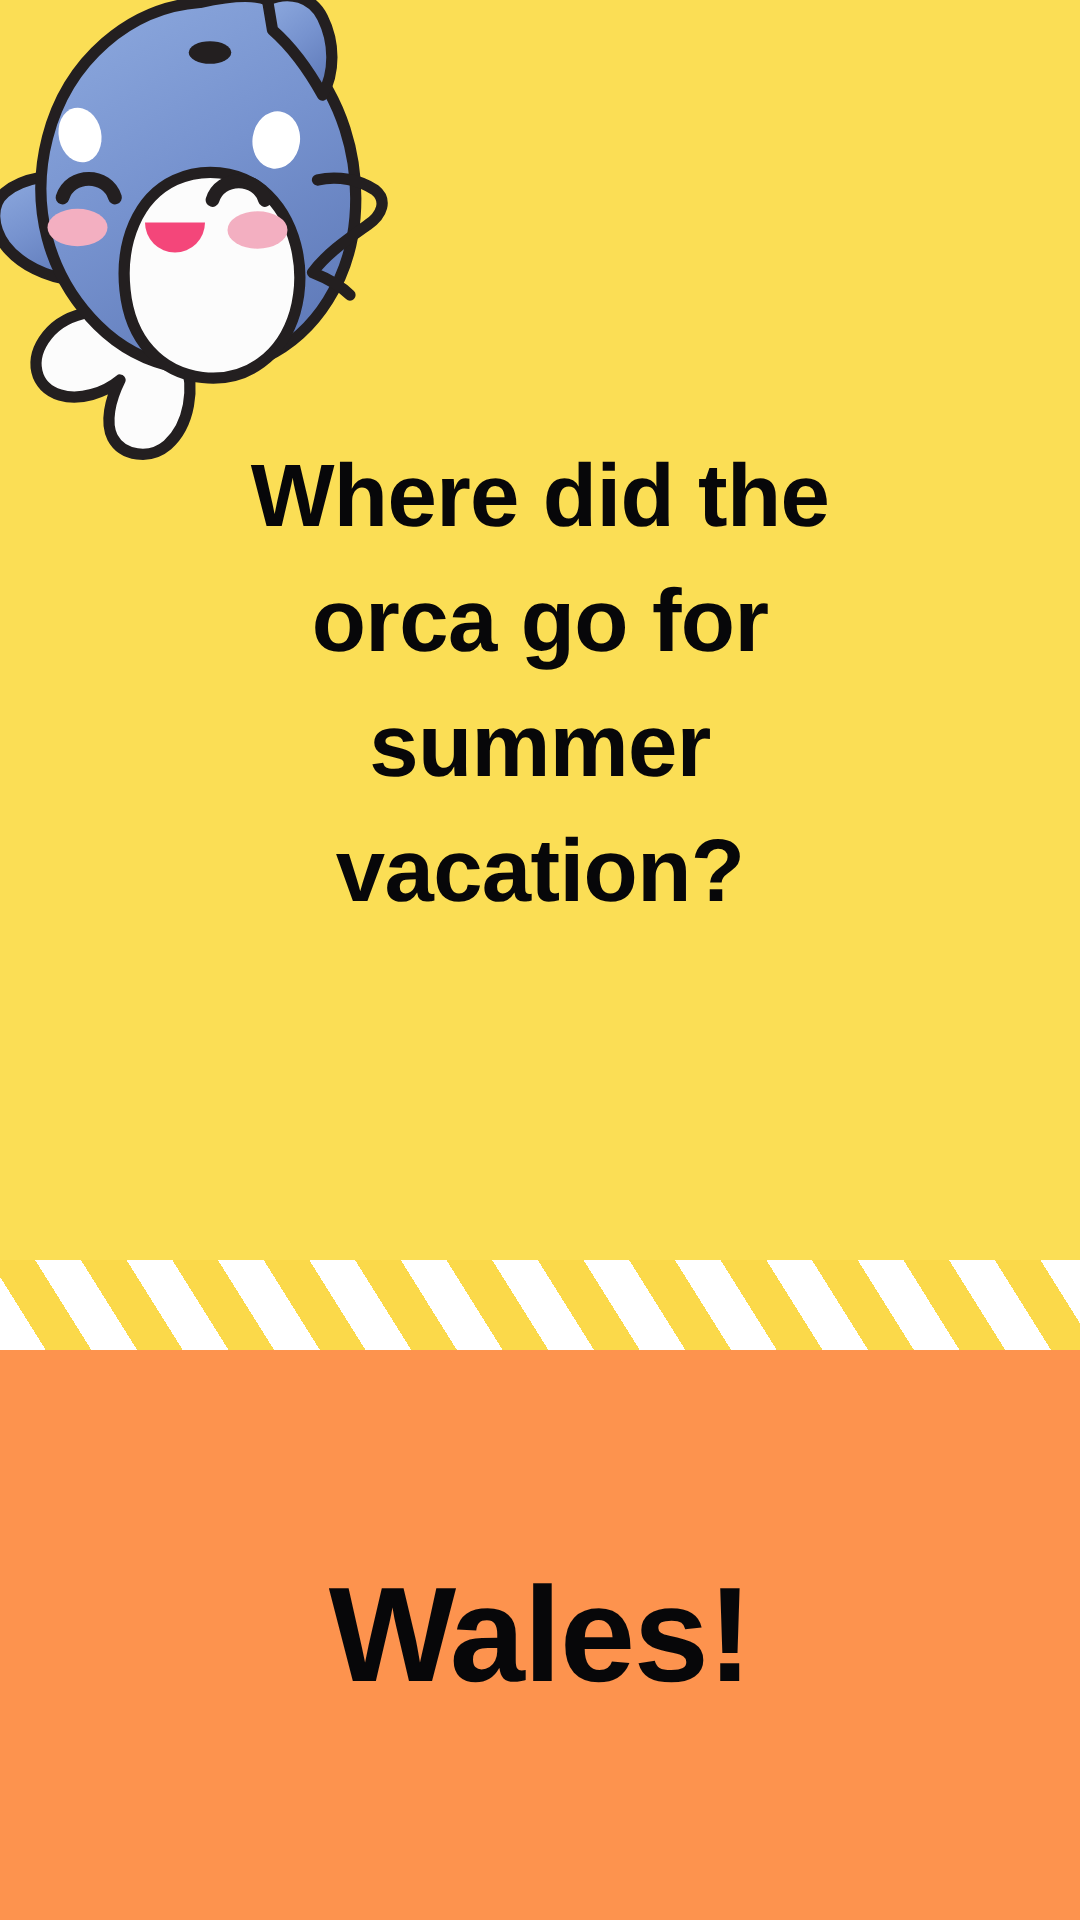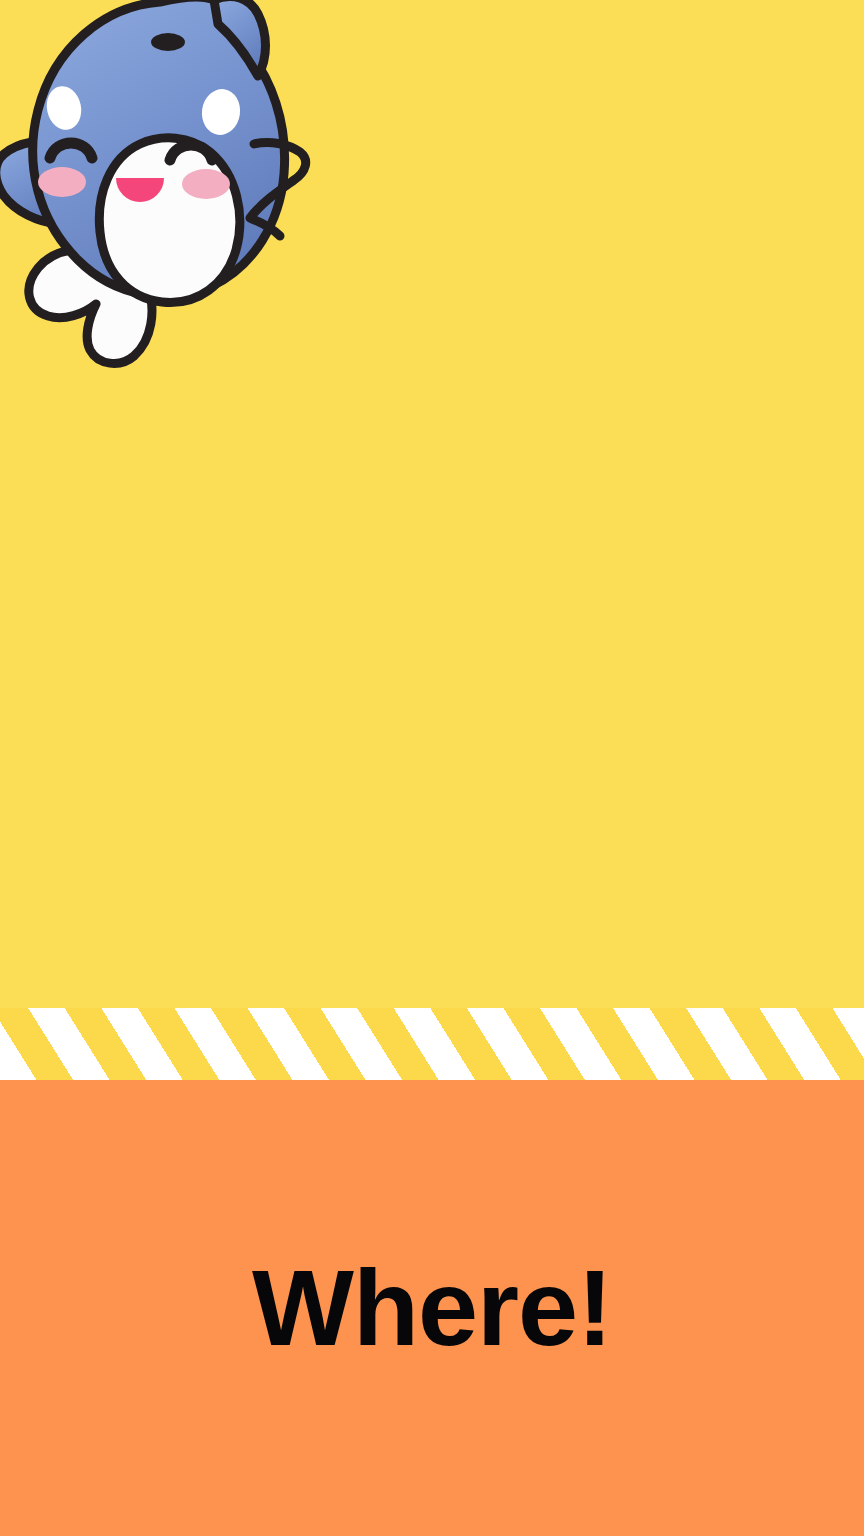--- a/index.html
+++ b/index.html
@@ -179,22 +179,28 @@
 
           <ellipse cx="70" cy="190" rx="24" ry="15" fill="#F3AFC1"></ellipse>
           <ellipse cx="214" cy="192" rx="24" ry="15" fill="#F3AFC1"></ellipse>
 
           <path d="M124 186 A 24 24 0 0 0 172 186 Z" fill="#F4467A"></path>
 
         </g>
       </svg>
     </div>
 
+    <div id="question-text">
+      <span class="qline">Where did the</span>
+      <span class="qline">orca go for</span>
+      <span class="qline">summer</span>
+      <span class="qline">vacation?</span>
+    </div>
 
   </div>
 
   <div id="divider"></div>
 
   <div id="answer-panel"></div>
 
-  <div id="answer-text">Where!</div>
+  <div id="answer-text">Wales!</div>
 
 </div>
 
 </body></html>

